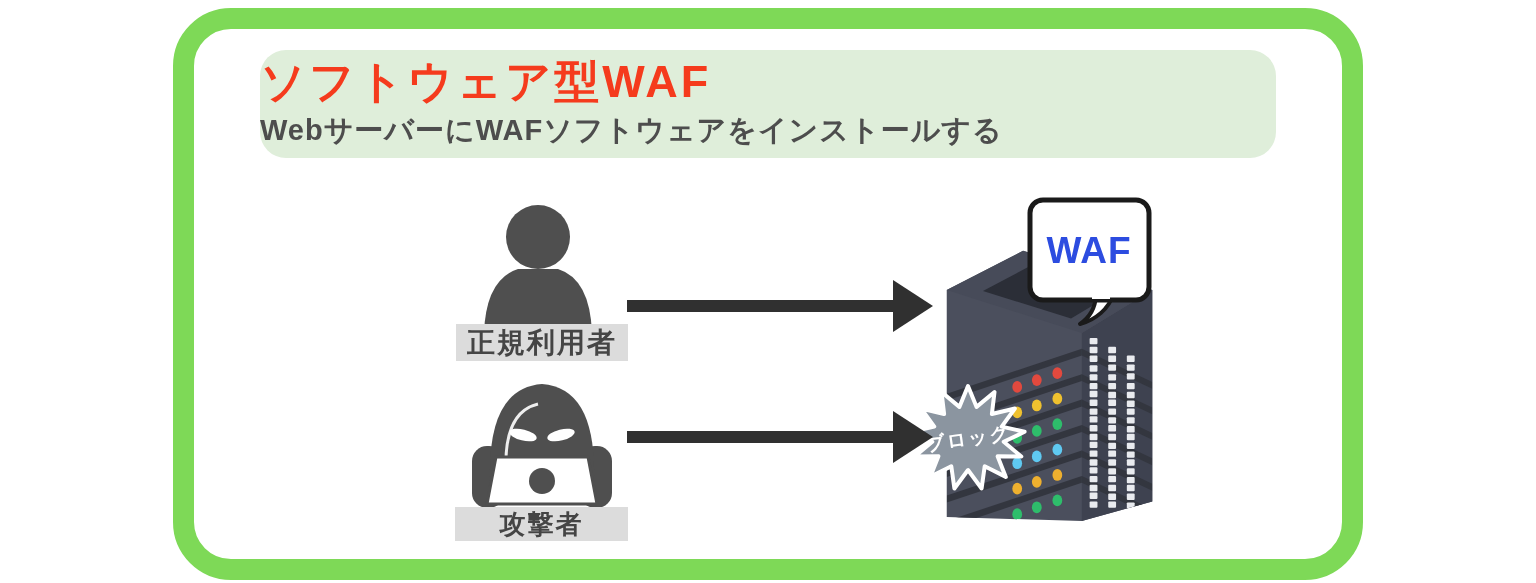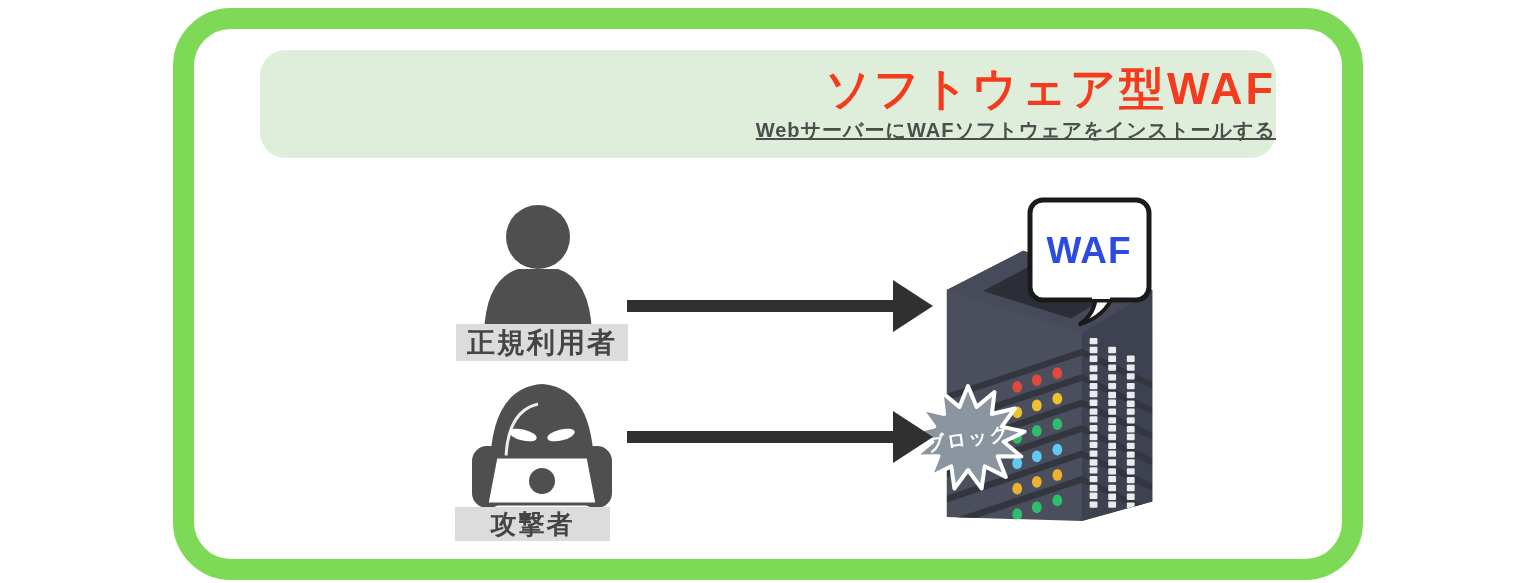--- a/index.html
+++ b/index.html
@@ -2,28 +2,28 @@
 <html><head>
 <meta charset="utf-8">
 <style>
   html,body{margin:0;padding:0;background:#fff;}
   body{width:1536px;height:583px;position:relative;overflow:hidden;
        font-family:"Liberation Sans","DejaVu Sans",sans-serif;}
   .frame{position:absolute;left:173px;top:8px;width:1190px;height:572px;
          box-sizing:border-box;border:21px solid #7ed957;border-radius:58px;background:#fff;}
   .header{position:absolute;left:260px;top:50px;width:1016px;height:108px;
           background:#dfeeda;border-radius:26px;display:flex;flex-direction:column;
-          align-items:flex-end;justify-content:center;gap:4px;}
+          align-items:flex-start;justify-content:center;gap:4px;}
   .title{font-size:45px;font-weight:bold;color:#f53b1d;letter-spacing:3px;line-height:1.1;}
-  .subtitle{font-size:20px;font-weight:bold;color:#4d4d4d;letter-spacing:1px;text-decoration:underline;}
+  .subtitle{font-size:29px;font-weight:bold;color:#4d4d4d;letter-spacing:1px;}
   .abs{position:absolute;}
   .actor-label{position:absolute;background:#dcdcdc;color:#454545;font-weight:bold;
                display:flex;align-items:center;justify-content:center;letter-spacing:2px;}
   .label-user{left:456px;top:324px;width:172px;height:37px;font-size:28px;}
-  .label-attacker{left:455px;top:507px;width:155px;height:34px;font-size:26px;}
+  .label-attacker{left:455px;top:507px;width:173px;height:34px;font-size:26px;}
 </style>
 </head>
 <body>
 
 <div class="canvas">
 
   <div class="frame"></div>
 
   <div class="header">
     <div class="title">ソフトウェア型WAF</div>

